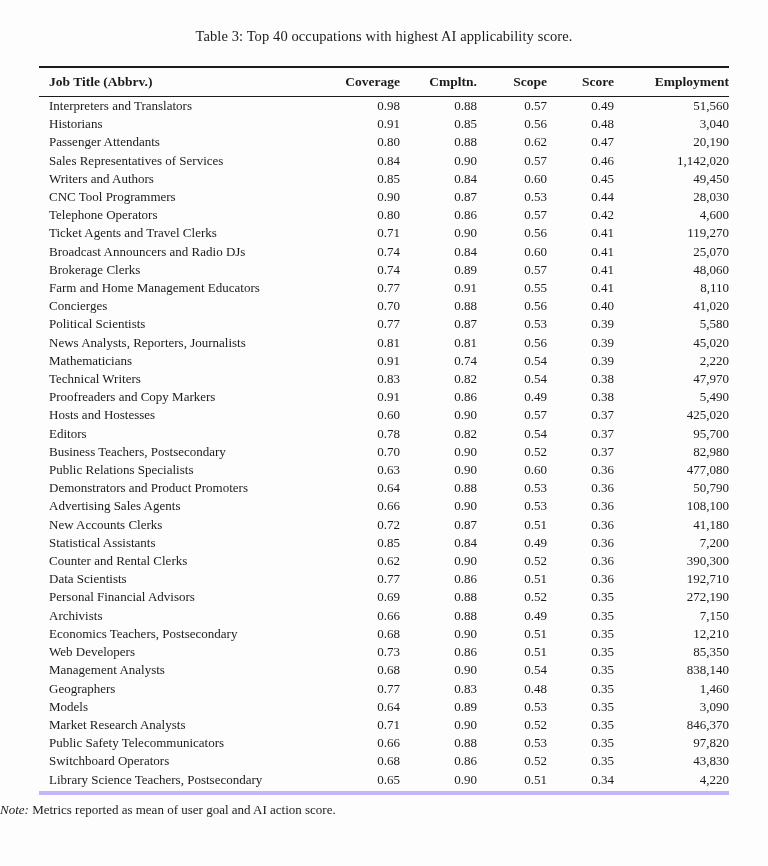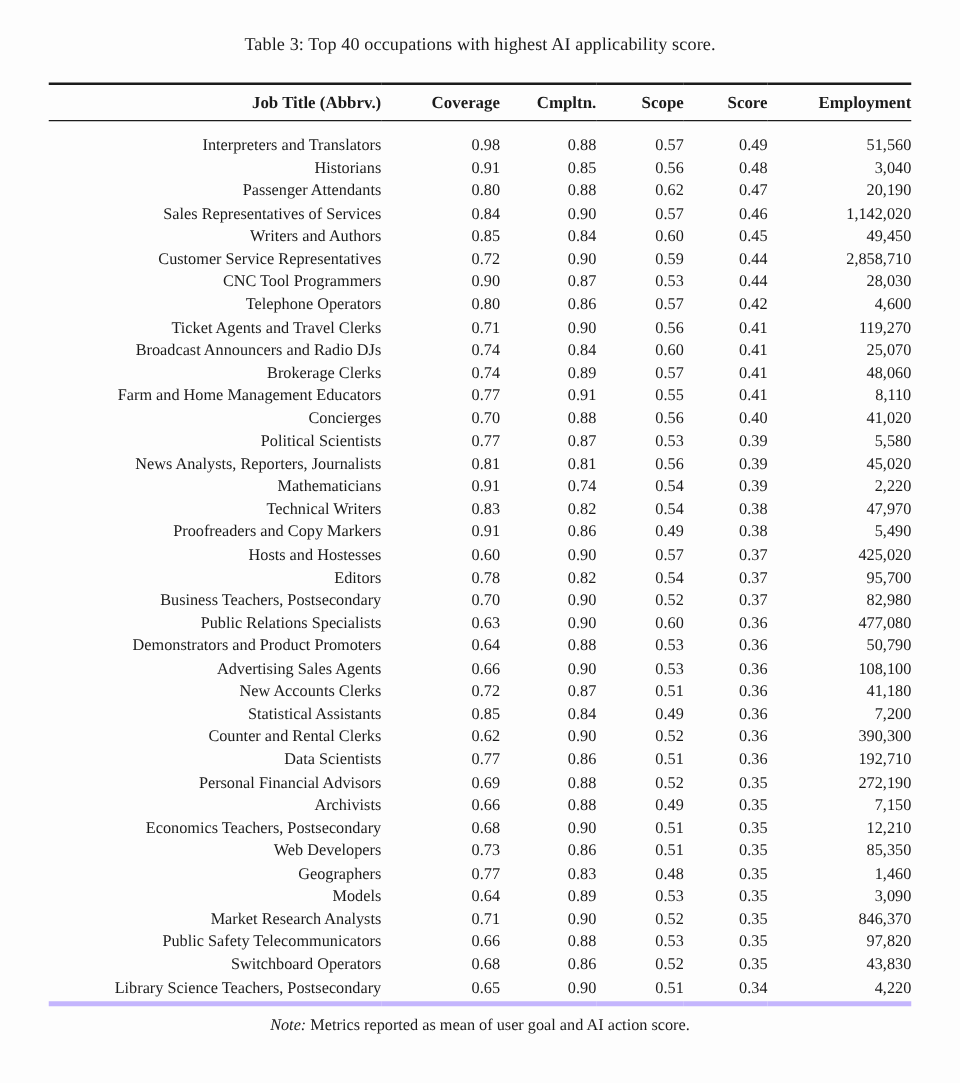--- a/index.html
+++ b/index.html
@@ -37,29 +37,29 @@
     padding: 6px 0 6px 0;
     white-space: nowrap;
   }
   tbody td {
     font-size: 13px;
     line-height: 18.2px;
     padding: 0;
     white-space: nowrap;
     overflow: hidden;
   }
-  tbody tr:first-child td { padding-top: 10px; }
+  tbody tr:first-child td { padding-top: 0; }
   tbody tr:last-child td {
     border-bottom: 4px solid #c4b5fd;
     padding-bottom: 2px;
   }
-  .col-left  { text-align: right; padding-left: 10px; }
+  .col-left  { text-align: left; padding-left: 10px; }
   .col-right { text-align: right; }
   .note {
-    text-align: center;
+    text-align: left;
     margin-top: 7px;
     font-size: 13px;
   }
   .note .note-label { font-style: italic; }
 </style>
 </head>
 <body>
 
 <div class="page">
 
@@ -119,28 +119,20 @@
         </tr>
         <tr>
           <td class="col-left">Writers and Authors</td>
           <td class="col-right">0.85</td>
           <td class="col-right">0.84</td>
           <td class="col-right">0.60</td>
           <td class="col-right">0.45</td>
           <td class="col-right">49,450</td>
         </tr>
         <tr>
-          <td class="col-left">Customer Service Representatives</td>
-          <td class="col-right">0.72</td>
-          <td class="col-right">0.90</td>
-          <td class="col-right">0.59</td>
-          <td class="col-right">0.44</td>
-          <td class="col-right">2,858,710</td>
-        </tr>
-        <tr>
           <td class="col-left">CNC Tool Programmers</td>
           <td class="col-right">0.90</td>
           <td class="col-right">0.87</td>
           <td class="col-right">0.53</td>
           <td class="col-right">0.44</td>
           <td class="col-right">28,030</td>
         </tr>
         <tr>
           <td class="col-left">Telephone Operators</td>
           <td class="col-right">0.80</td>
@@ -335,20 +327,28 @@
         </tr>
         <tr>
           <td class="col-left">Web Developers</td>
           <td class="col-right">0.73</td>
           <td class="col-right">0.86</td>
           <td class="col-right">0.51</td>
           <td class="col-right">0.35</td>
           <td class="col-right">85,350</td>
         </tr>
         <tr>
+          <td class="col-left">Management Analysts</td>
+          <td class="col-right">0.68</td>
+          <td class="col-right">0.90</td>
+          <td class="col-right">0.54</td>
+          <td class="col-right">0.35</td>
+          <td class="col-right">838,140</td>
+        </tr>
+        <tr>
           <td class="col-left">Geographers</td>
           <td class="col-right">0.77</td>
           <td class="col-right">0.83</td>
           <td class="col-right">0.48</td>
           <td class="col-right">0.35</td>
           <td class="col-right">1,460</td>
         </tr>
         <tr>
           <td class="col-left">Models</td>
           <td class="col-right">0.64</td>

